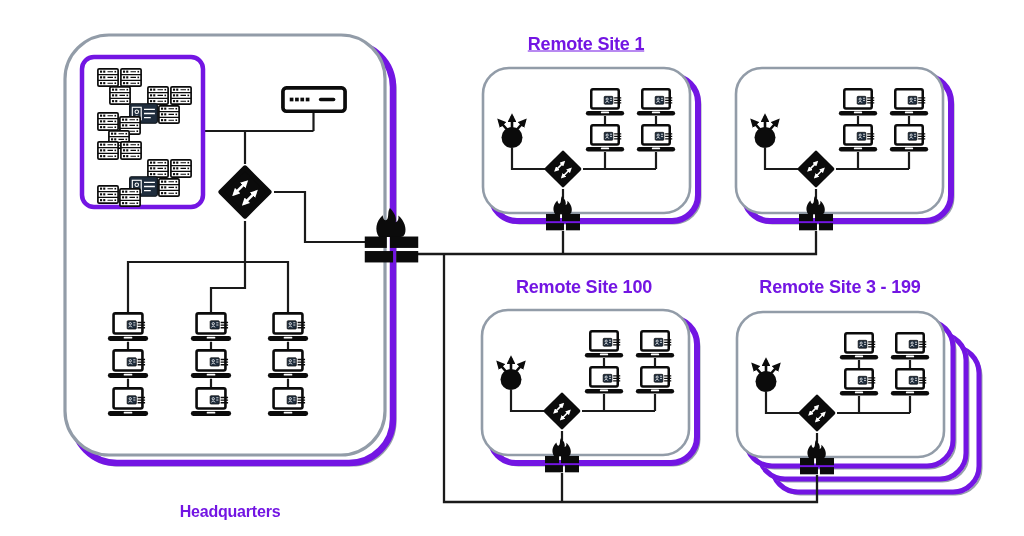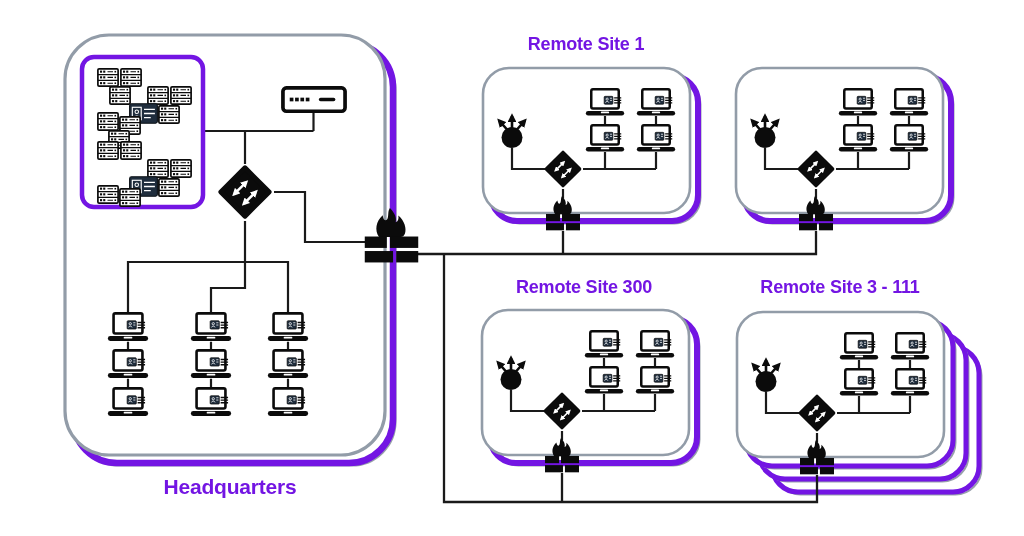--- a/index.html
+++ b/index.html
@@ -2,21 +2,21 @@
 <html><head>
 <meta charset="utf-8">
 <style>
   html,body{margin:0;padding:0;background:#fff;}
   .stage{position:relative;width:1024px;height:536px;background:#fff;overflow:hidden;
          font-family:"Liberation Sans",sans-serif;}
   .stage svg{position:absolute;left:0;top:0;}
   .site-label{position:absolute;transform:translate(-50%,-50%);
               font-weight:700;font-size:18px;letter-spacing:-0.2px;
               color:#7315E3;white-space:nowrap;}
-  .site-label.hq{font-size:21px;}
+  .site-label.hq{font-size:16px;margin-top:25px;}
 </style>
 </head>
 <body>
 
 <div class="stage">
 
 <svg width="1024" height="536" viewBox="0 0 1024 536">
   <defs>
     <marker id="ahb" viewBox="0 0 10 10" refX="7" refY="5" markerWidth="3.4" markerHeight="3.4" orient="auto-start-reverse">
       <path d="M0,0 L10,5 L0,10 Z" fill="#0b0b0b"></path>
@@ -209,17 +209,17 @@
     <use href="#sym-firewall" x="364.5" y="208" width="54" height="56"></use>
   </g>
 
   <use href="#site-internals" x="483" y="68"></use>
   <use href="#site-internals" x="736" y="68"></use>
   <use href="#site-internals" x="482" y="310"></use>
   <use href="#site-internals" x="737" y="312"></use>
 </svg>
 
 <div class="site-label hq" style="left:230px;top:487px;">Headquarters</div>
-<div class="site-label" style="left:586px;top:44px;">Remote Site 1</div>
-<div class="site-label" style="left:584px;top:287px;">Remote Site 300</div>
-<div class="site-label" style="left:840px;top:287px;">Remote Site 3 - 111</div>
+<div class="site-label" style="left:586px;top:44px;text-decoration:underline;">Remote Site 1</div>
+<div class="site-label" style="left:584px;top:287px;">Remote Site 100</div>
+<div class="site-label" style="left:840px;top:287px;">Remote Site 3 - 199</div>
 
 </div>
 
 </body></html>

